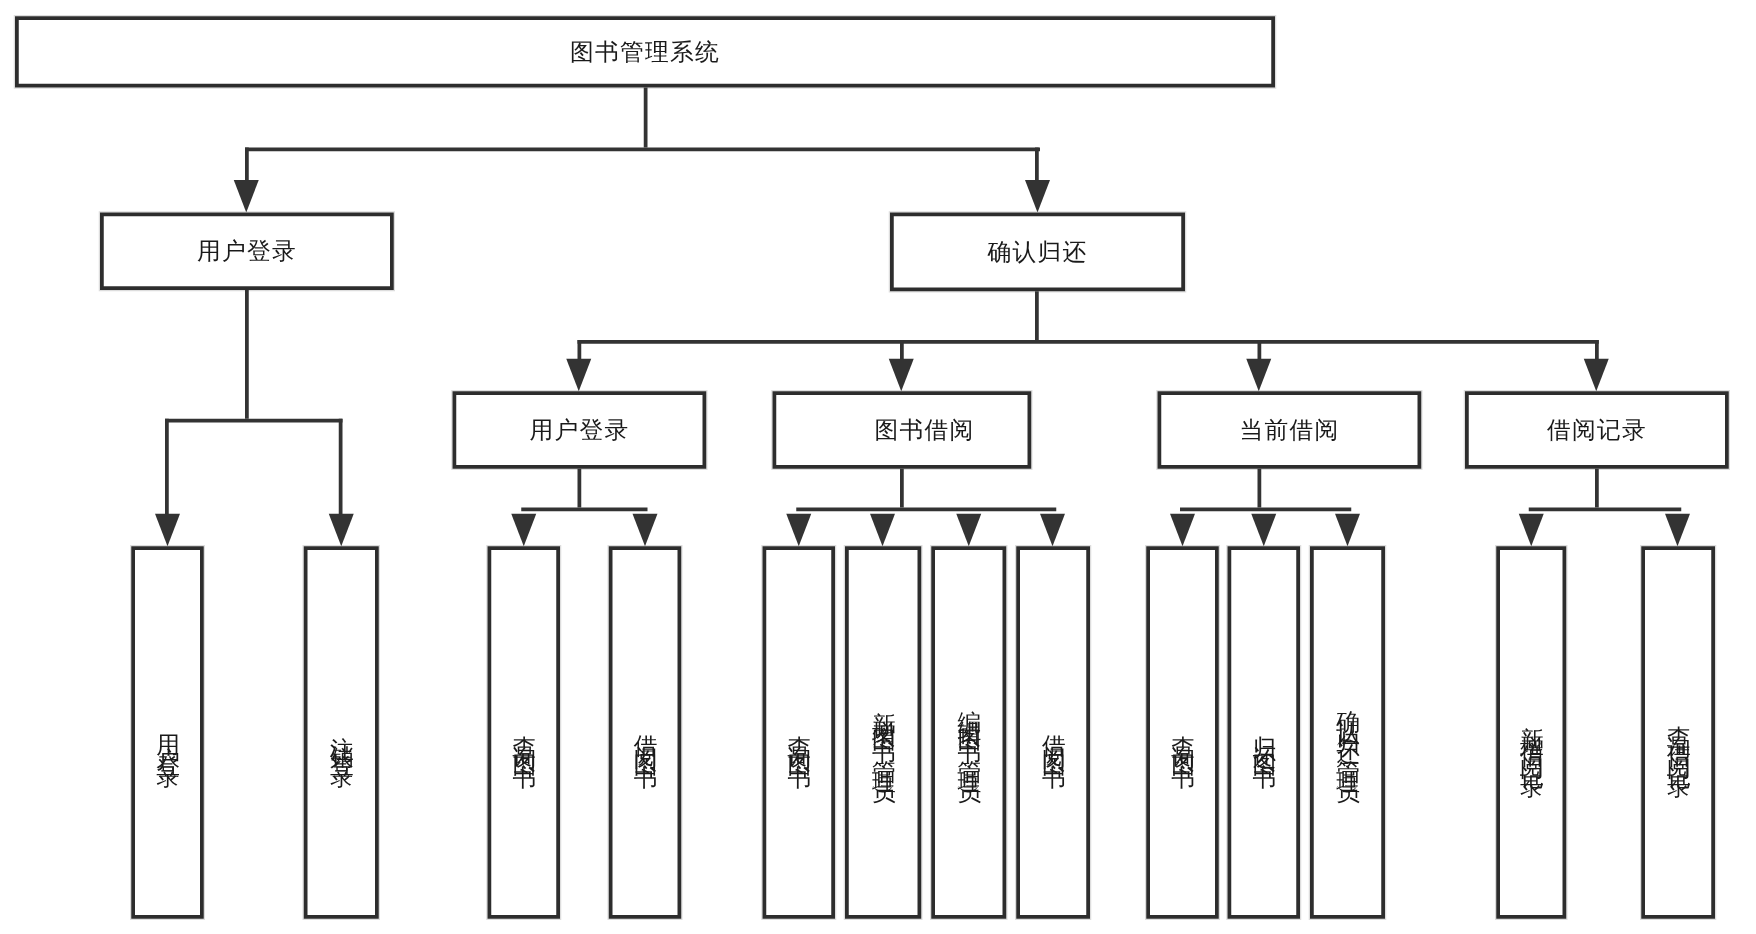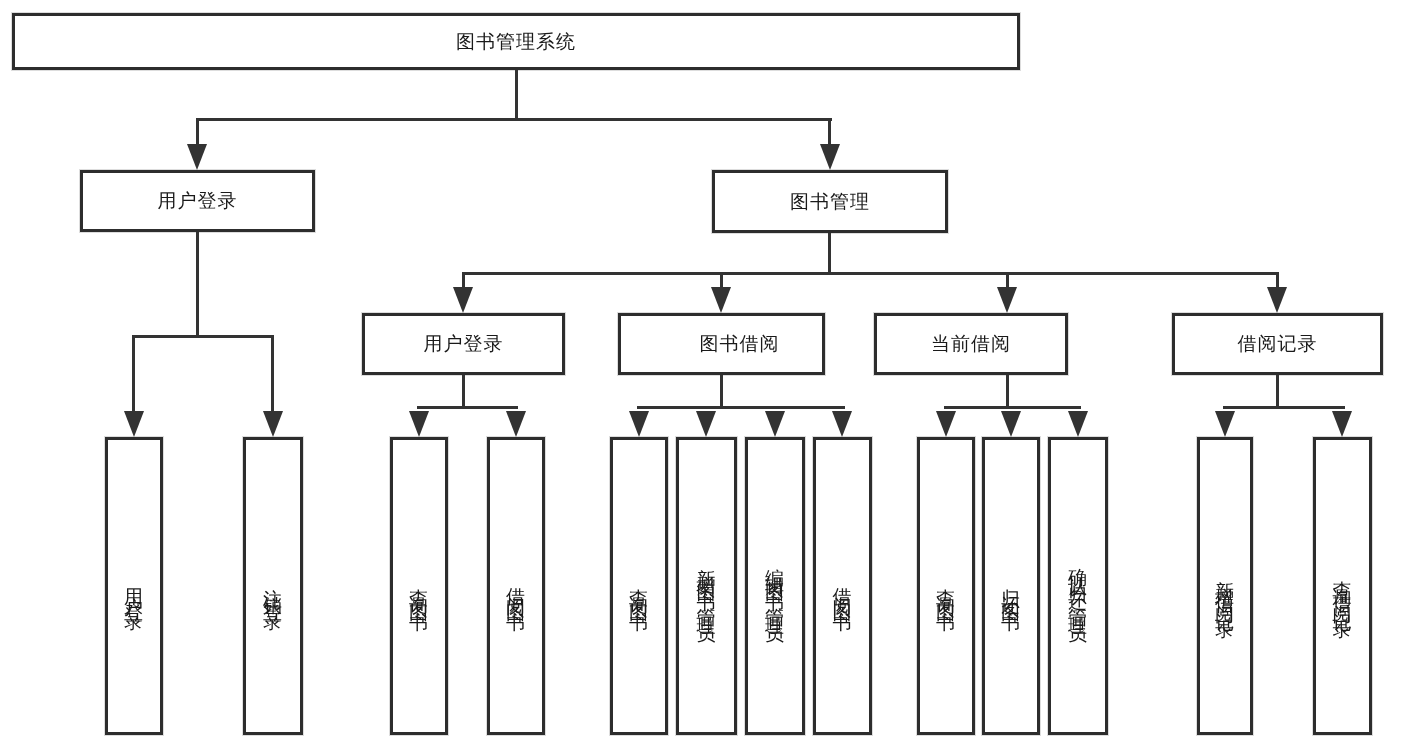--- a/index.html
+++ b/index.html
@@ -53,36 +53,36 @@
   <div class="box" style="left:12px;top:13px;width:1008px;height:57px;">图书管理系统</div>
 
   <div class="vline" style="left:515px;top:70px;height:48px;"></div>
   <div class="hline" style="left:196px;top:118px;width:636px;"></div>
   <div class="vline" style="left:196px;top:118px;height:40px;"></div>
   <div class="arrow" style="left:187px;top:144px;"></div>
   <div class="vline" style="left:828px;top:118px;height:40px;"></div>
   <div class="arrow" style="left:820px;top:144px;"></div>
 
   <div class="box" style="left:80px;top:170px;width:235px;height:62px;">用户登录</div>
-  <div class="box" style="left:712px;top:170px;width:236px;height:63px;">图书管理</div>
+  <div class="box" style="left:712px;top:170px;width:236px;height:63px;">确认归还</div>
 
   <div class="vline" style="left:828px;top:233px;height:39px;"></div>
   <div class="hline" style="left:462px;top:272px;width:817px;"></div>
   <div class="vline" style="left:462px;top:272px;height:30px;"></div>
   <div class="arrow" style="left:453px;top:287px;"></div>
   <div class="vline" style="left:720px;top:272px;height:30px;"></div>
   <div class="arrow" style="left:711px;top:287px;"></div>
   <div class="vline" style="left:1006px;top:272px;height:30px;"></div>
   <div class="arrow" style="left:997px;top:287px;"></div>
   <div class="vline" style="left:1276px;top:272px;height:30px;"></div>
   <div class="arrow" style="left:1267px;top:287px;"></div>
 
   <div class="box" style="left:362px;top:313px;width:203px;height:62px;">用户登录</div>
   <div class="box" style="left:618px;top:313px;width:207px;height:62px;padding-left:36px;">图书借阅</div>
-  <div class="box" style="left:874px;top:313px;width:194px;height:62px;text-align:center;">当前借阅</div>
+  <div class="box" style="left:926px;top:313px;width:211px;height:62px;text-align:center;">当前借阅</div>
   <div class="box" style="left:1172px;top:313px;width:211px;height:62px;">借阅记录</div>
 
   <div class="vline" style="left:196px;top:232px;height:103px;"></div>
   <div class="hline" style="left:132px;top:335px;width:142px;"></div>
   <div class="vline" style="left:132px;top:335px;height:92px;"></div>
   <div class="arrow" style="left:124px;top:411px;"></div>
   <div class="vline" style="left:271px;top:335px;height:92px;"></div>
   <div class="arrow" style="left:263px;top:411px;"></div>
 
   <div class="vline" style="left:462px;top:375px;height:31px;"></div>

